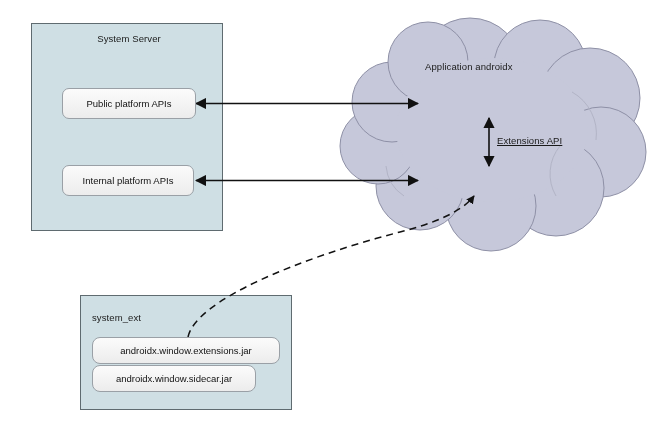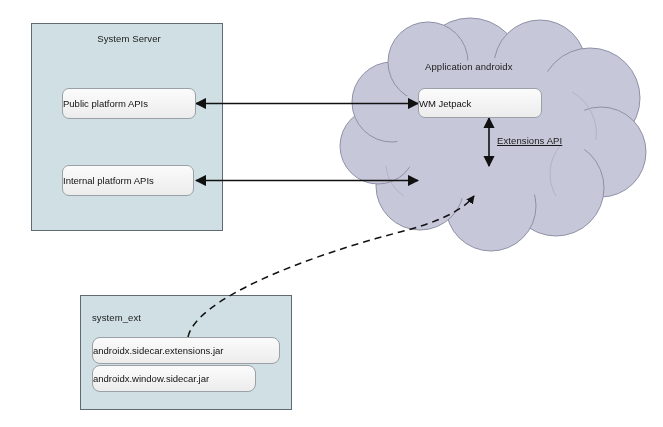--- a/index.html
+++ b/index.html
@@ -30,20 +30,21 @@
     letter-spacing: 0.1px;
   }
   .container-title {
     text-align: center;
     font-size: 9.5px;
   }
   .node-box {
     position: absolute;
     display: flex;
     align-items: center;
+    justify-content: center;
     box-sizing: border-box;
     border: 1px solid #9aa0a6;
     border-radius: 7px;
     background: linear-gradient(to bottom, #fbfbfb 0%, #f3f3f3 55%, #ececec 100%);
     font-size: 9.5px;
     color: #111111;
     white-space: nowrap;
   }
   .node-box.jar {
     border-radius: 8px;
@@ -120,26 +121,23 @@
   <div class="label-text" style="left:497px; top:135px;text-decoration:underline;">Extensions API</div>
 
   <div class="node-box" style="left:62px; top:88px; width:134px; height:31px;">
     <span>Public platform APIs</span>
   </div>
 
   <div class="node-box" style="left:62px; top:165px; width:132px; height:31px;">
     <span>Internal platform APIs</span>
   </div>
 
-  <div class="node-box" style="left:418px; top:88px; width:124px; height:30px;">
-    <span>WM Jetpack</span>
-  </div>
 
 
   <div class="node-box jar" style="left:92px; top:337px; width:188px; height:27px;">
-    <span>androidx.sidecar.extensions.jar</span>
+    <span>androidx.window.extensions.jar</span>
   </div>
 
   <div class="node-box jar" style="left:92px; top:365px; width:164px; height:27px;">
     <span>androidx.window.sidecar.jar</span>
   </div>
 
 </div>
 
 </body></html>

